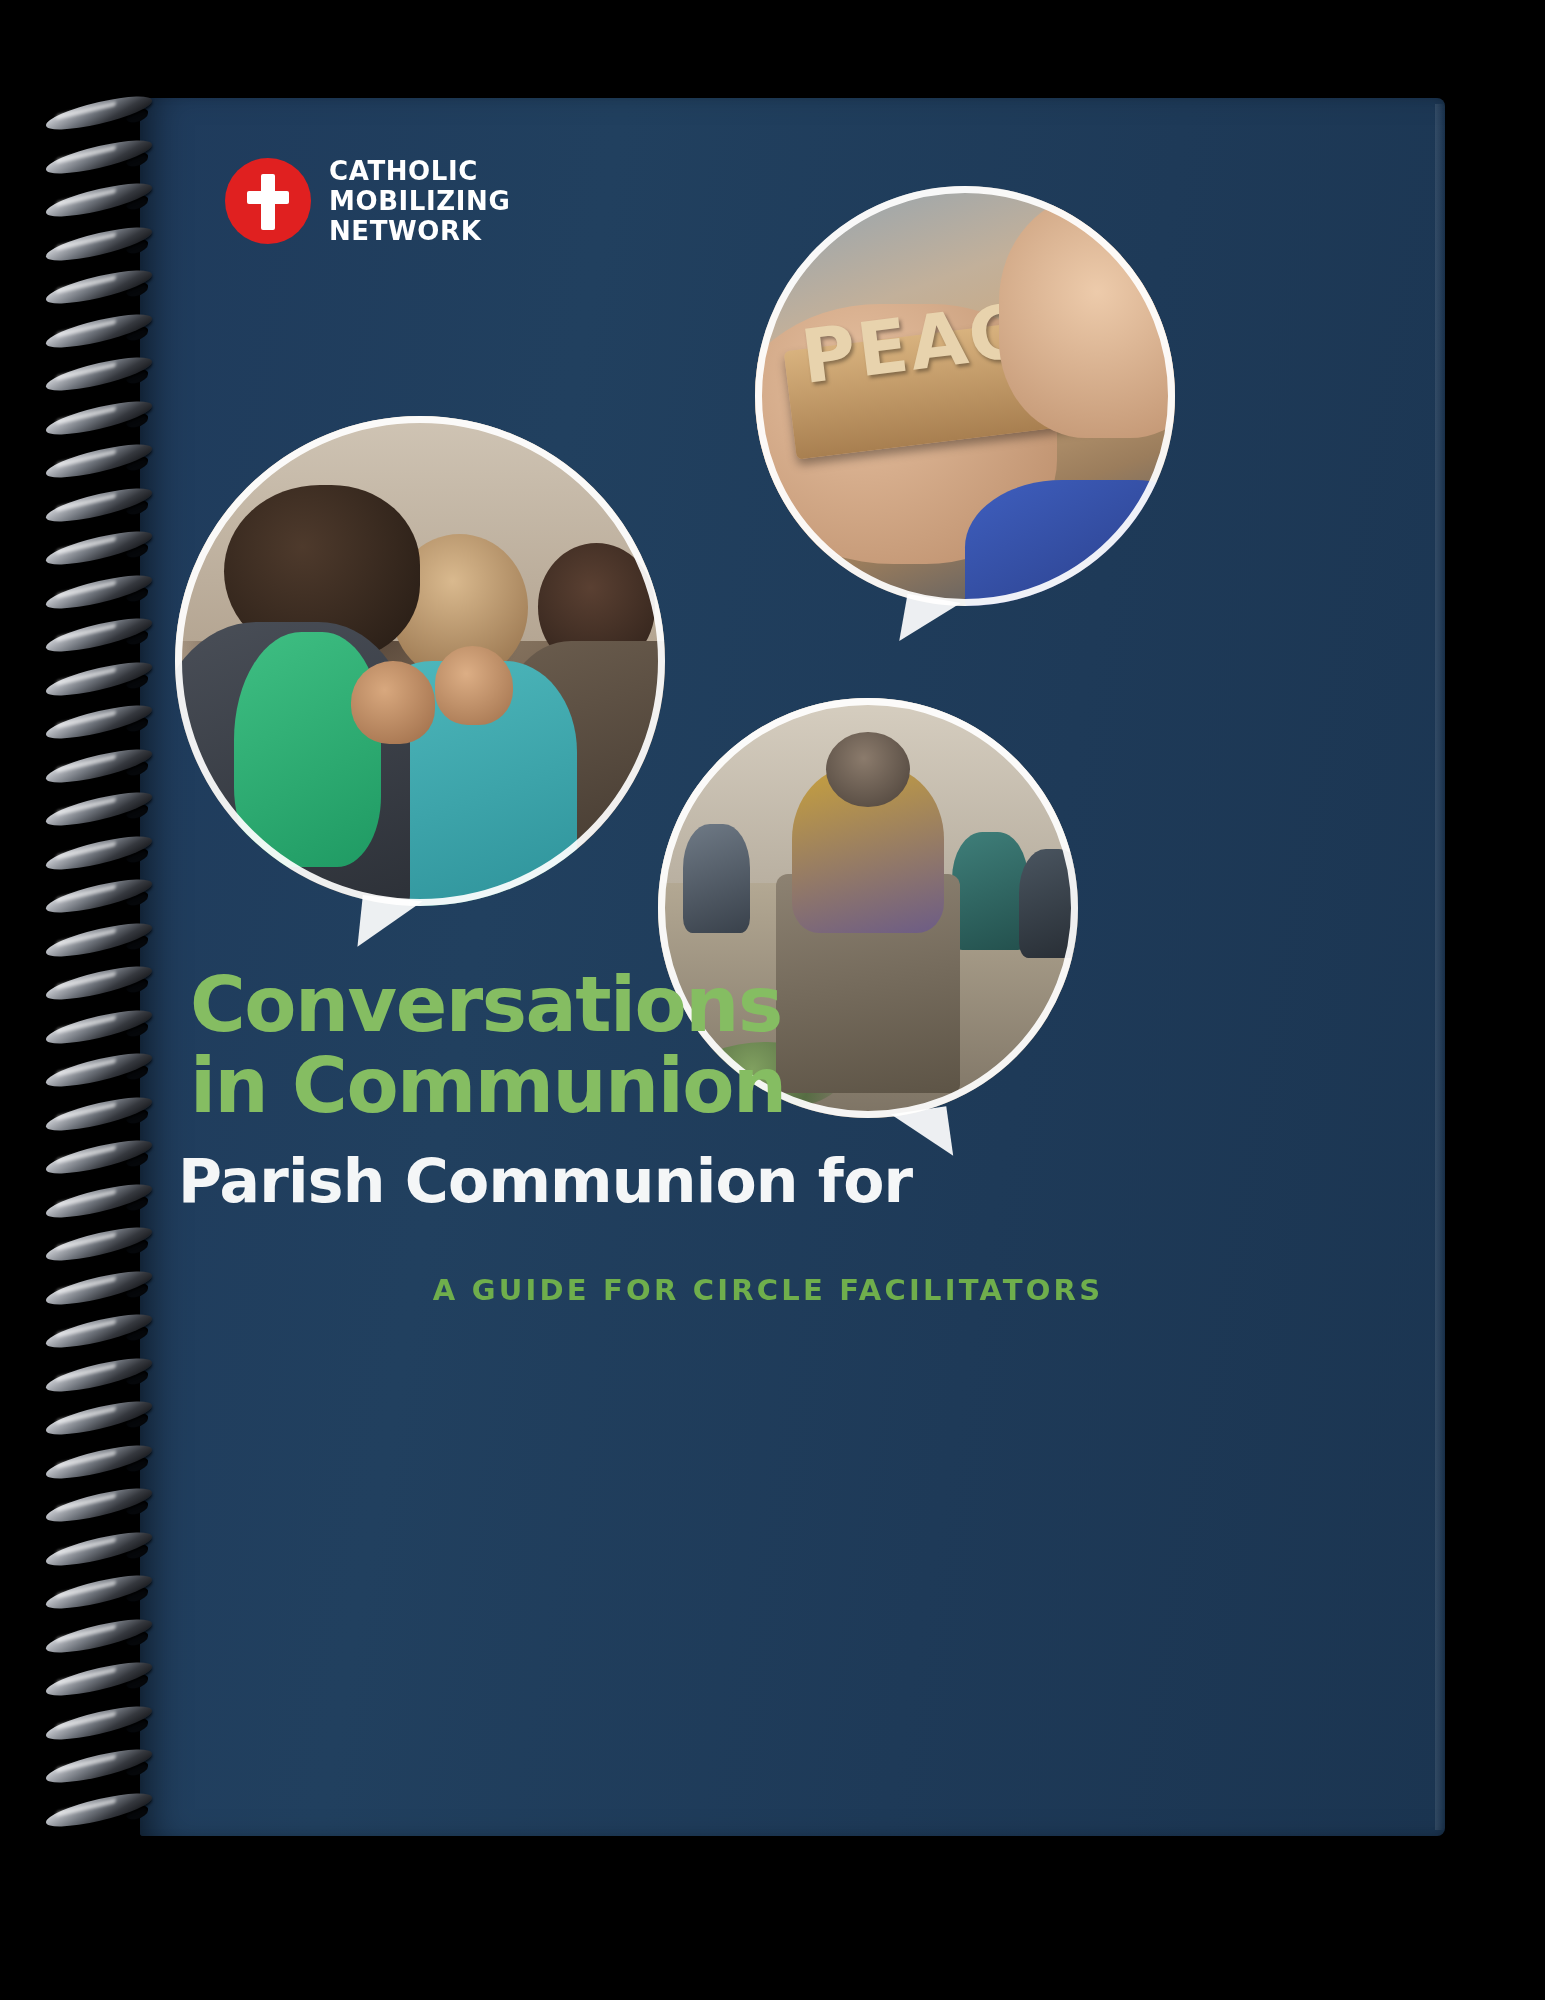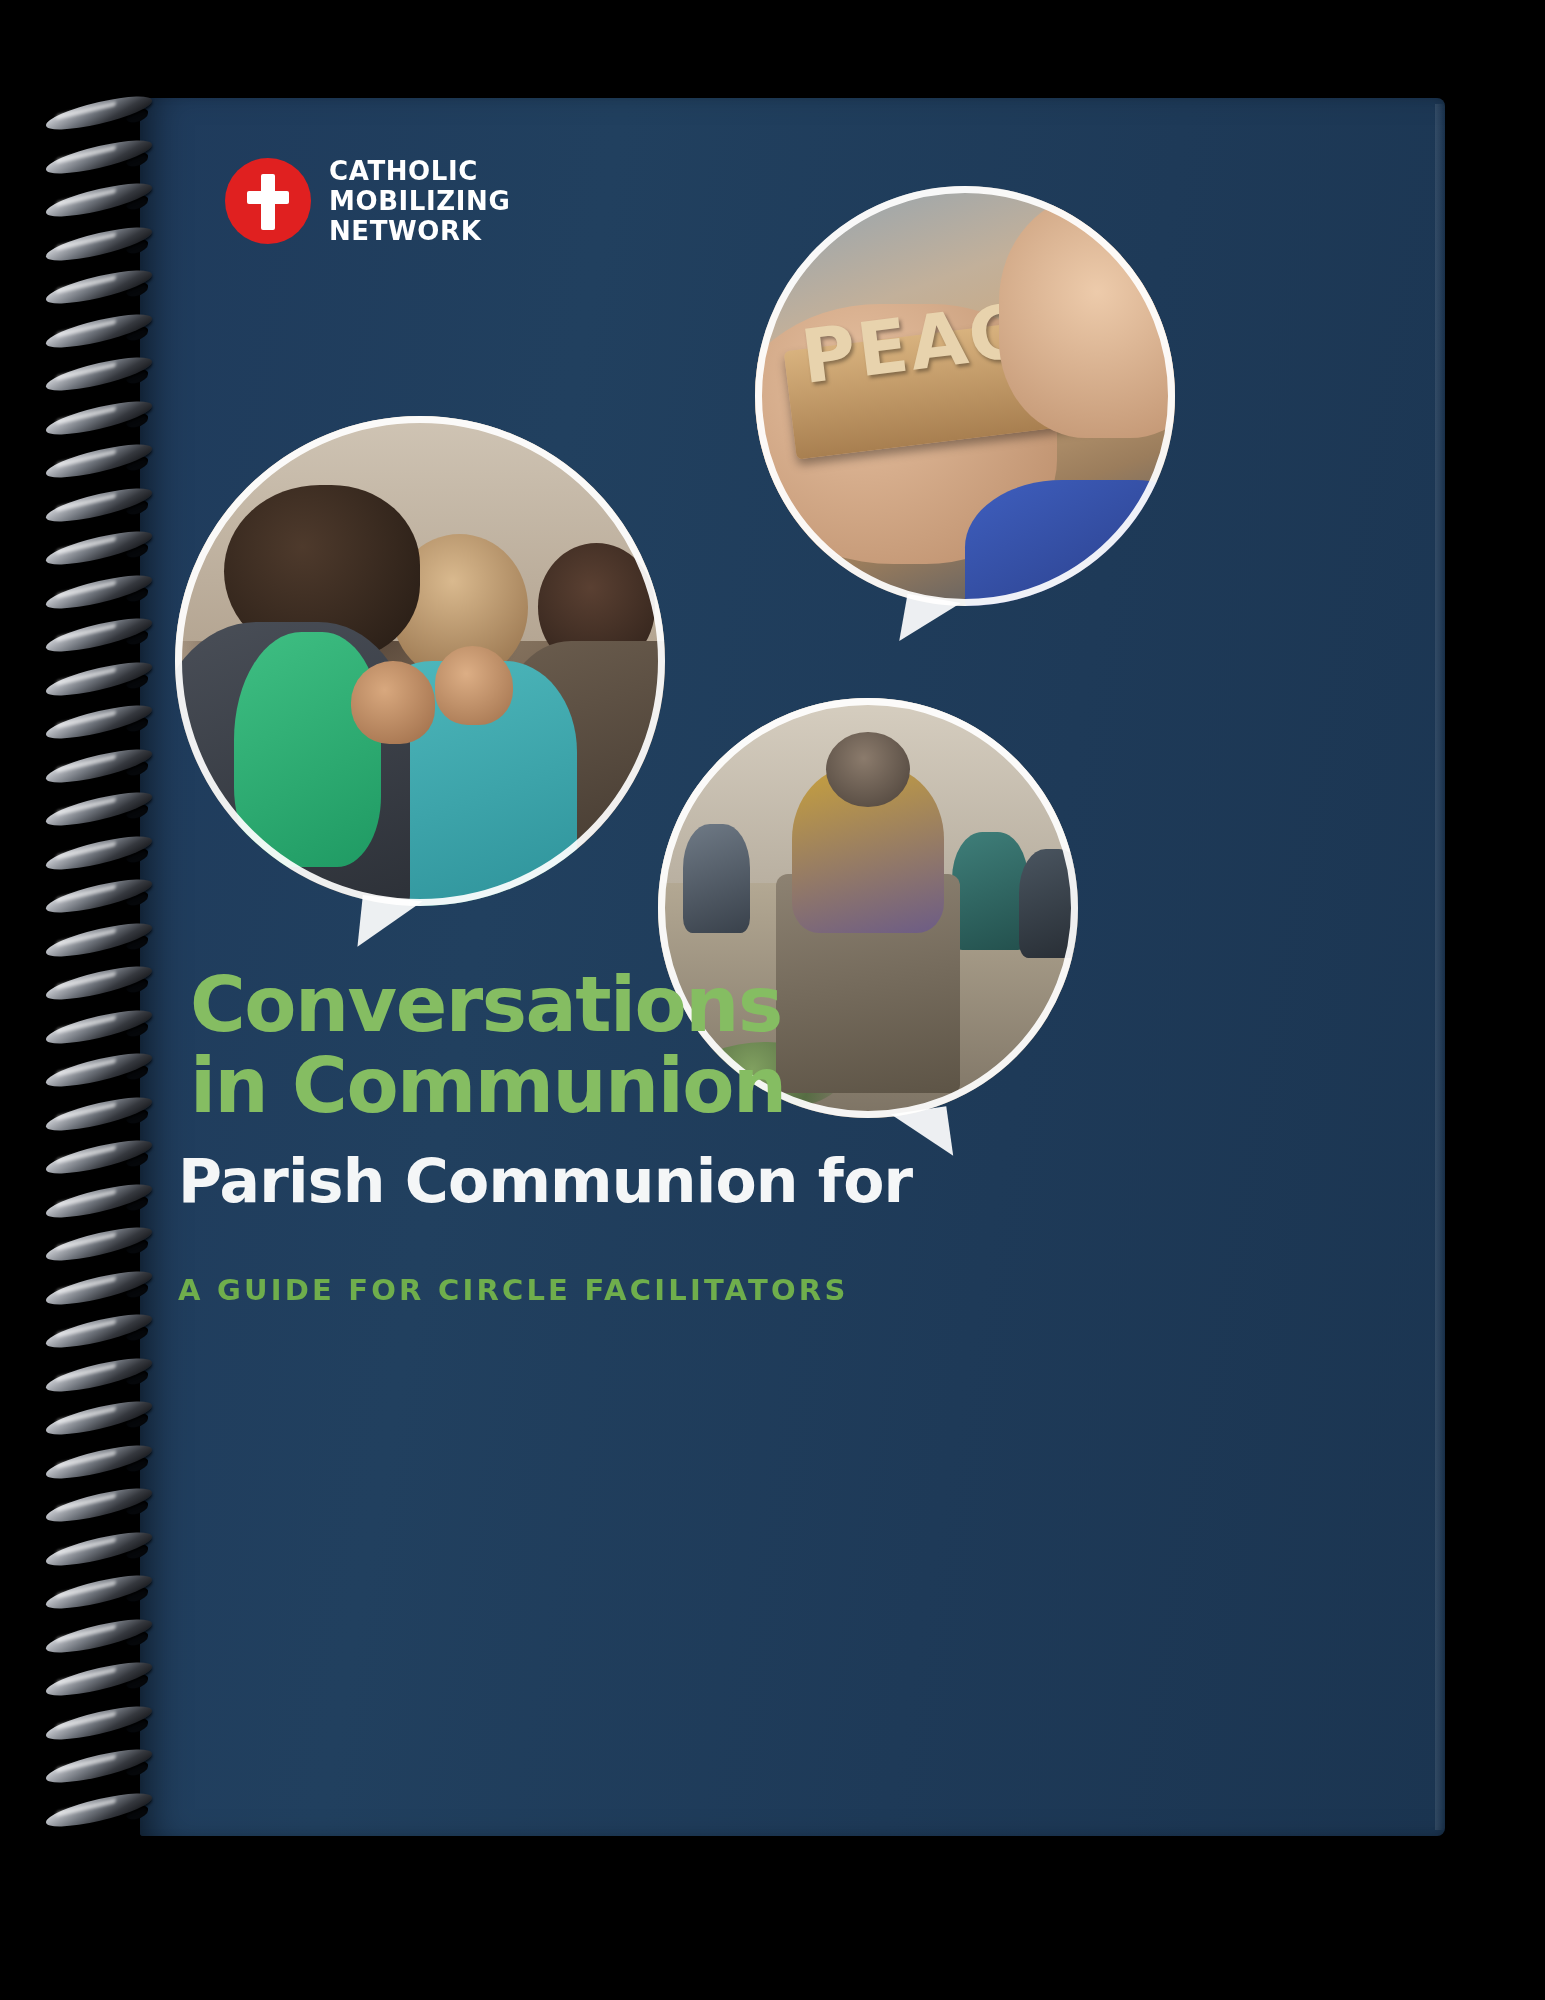--- a/index.html
+++ b/index.html
@@ -362,21 +362,21 @@
     font-size: 60px;
     line-height: 1.12;
     letter-spacing: -0.8px;
     margin: 22px 0 0 0;
   }
   #tagline {
     position: absolute;
     left: 38px;
     top: 1175px;
     width: 1180px;
-    text-align: left;
+    text-align: center;
     padding-right: 18px;
     color: #6fae4c;
     font-family: "DejaVu Sans", sans-serif;
     font-weight: bold;
     font-size: 29px;
     letter-spacing: 3.2px;
   }
 </style>
 </head>
 <body>

